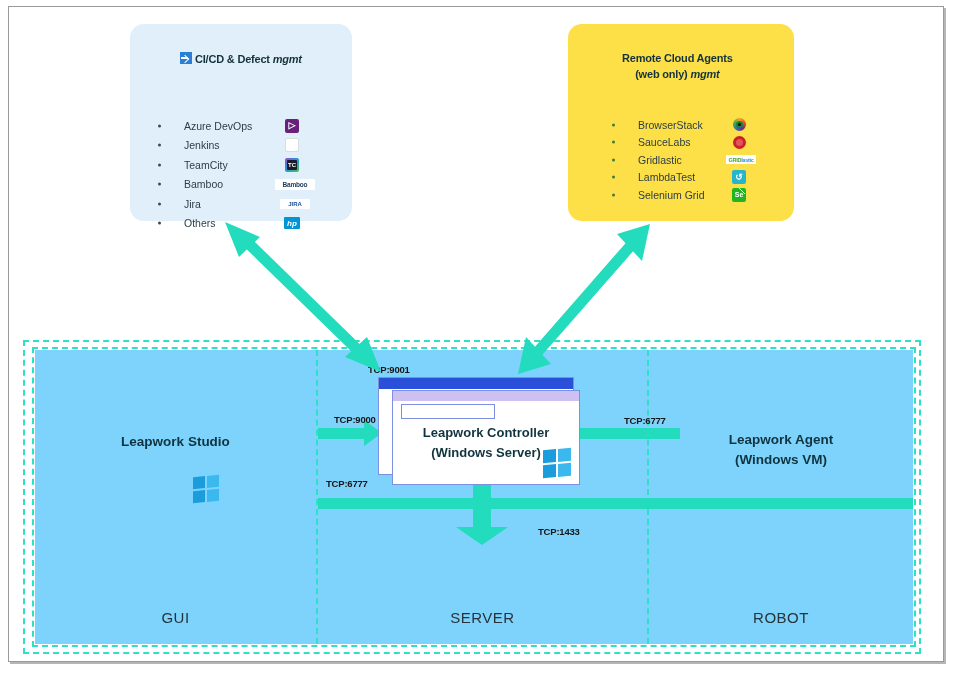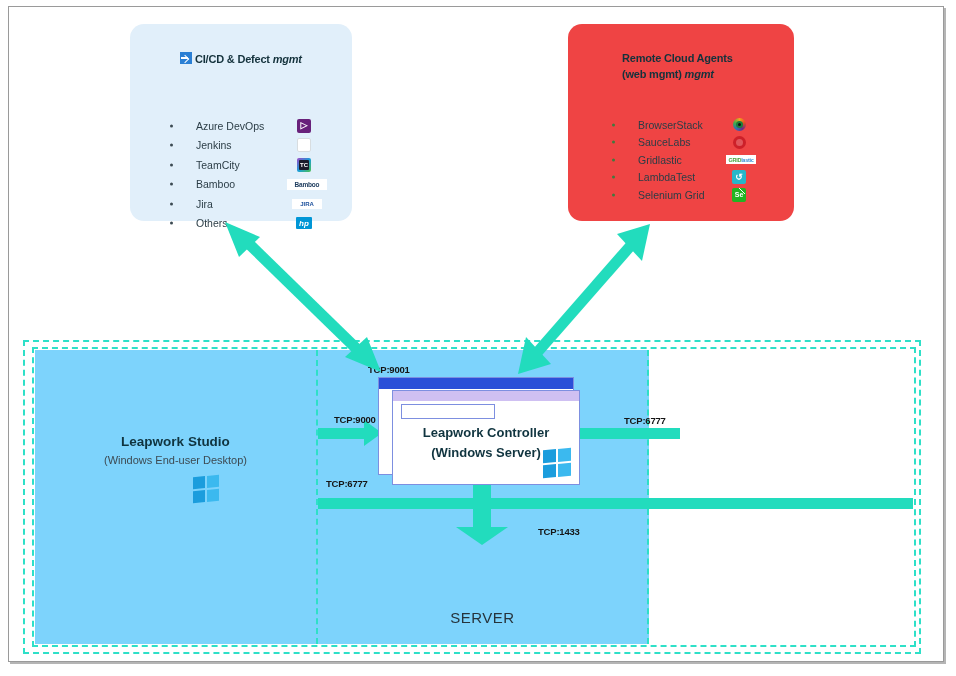--- a/index.html
+++ b/index.html
@@ -31,21 +31,22 @@
     border-radius: 14px;
   }
   #card-cicd {
     left: 130px; top: 24px;
     width: 222px; height: 197px;
     background: #e1effa;
   }
   #card-cloud {
     left: 568px; top: 24px;
     width: 226px; height: 197px;
-    background: #ef4444;
+    background: #fde047;
+    text-align: center;
   }
   .card-title {
     position: absolute;
     left: 22px; top: 28px;
     font-size: 11px;
     font-weight: bold;
     color: #14323c;
     letter-spacing: -0.2px;
     line-height: 1.45;
     margin-left: 28px;
@@ -73,21 +74,21 @@
     content: "";
     position: absolute;
     left: 1px; top: 5.1px;
     width: 7px; height: 1.6px;
     background: #fff;
   }
 
   ul.card-list {
     position: absolute;
     list-style: none;
-    left: 40px;
+    left: 28px;
     width: 180px;
   }
   #list-cicd { top: 92px; }
   #list-cloud { top: 92px; left: 44px; }
   ul.card-list li {
     position: relative;
     height: 19.5px;
     font-size: 10.5px;
     color: #2b3d46;
     display: flex;
@@ -407,21 +408,21 @@
         <span class="ico">
             <span class="ic-hp">hp</span>
           </span>
       </li>
     </ul>
   </div>
 
   <div class="card" id="card-cloud">
     <div class="card-title">
       <div>Remote Cloud Agents</div>
-      <div><span>(web mgmt) </span><span class="it">mgmt</span></div>
+      <div><span>(web only) </span><span class="it">mgmt</span></div>
     </div>
     <ul class="card-list" id="list-cloud">
       <li>
         <span class="bullet"></span>
         <span class="lbl">BrowserStack</span>
         <span class="ico">
             <span class="ic-browserstack"></span>
           </span>
       </li>
       <li>
@@ -455,33 +456,38 @@
             <span class="ic-seleniumgrid">Se</span>
           </span>
       </li>
     </ul>
   </div>
 
   <div id="dash-outer"></div>
 
   <div class="zone" id="zone-gui">
     <div class="zone-heading" style="top:84px;">Leapwork Studio</div>
-    <div class="zone-sub" style="top:104px;">(Windows End-user Desktop)</div>
     <div class="win-logo" style="left:158px;top:126px;">
       <span></span>
         <span></span>
         <span></span>
         <span></span>
     </div>
+    <div class="zone-label">GUI</div>
   </div>
 
   <div class="zone" id="zone-server">
     <div class="zone-label">SERVER</div>
   </div>
 
+  <div class="zone" id="zone-robot">
+    <div class="zone-heading" style="top:82px;">Leapwork Agent</div>
+    <div class="zone-heading" style="top:102px;">(Windows VM)</div>
+    <div class="zone-label">ROBOT</div>
+  </div>
 
   <div id="dash-inner"></div>
 
   <div class="bar-h" id="bar-6777-long"></div>
   <div class="bar-h" id="bar-6777-r"></div>
   <div class="bar-h" id="arr-9000-shaft"></div>
   <div id="arr-9000-head"></div>
   <div id="arr-db-shaft"></div>
   <div id="arr-db-head"></div>
 

